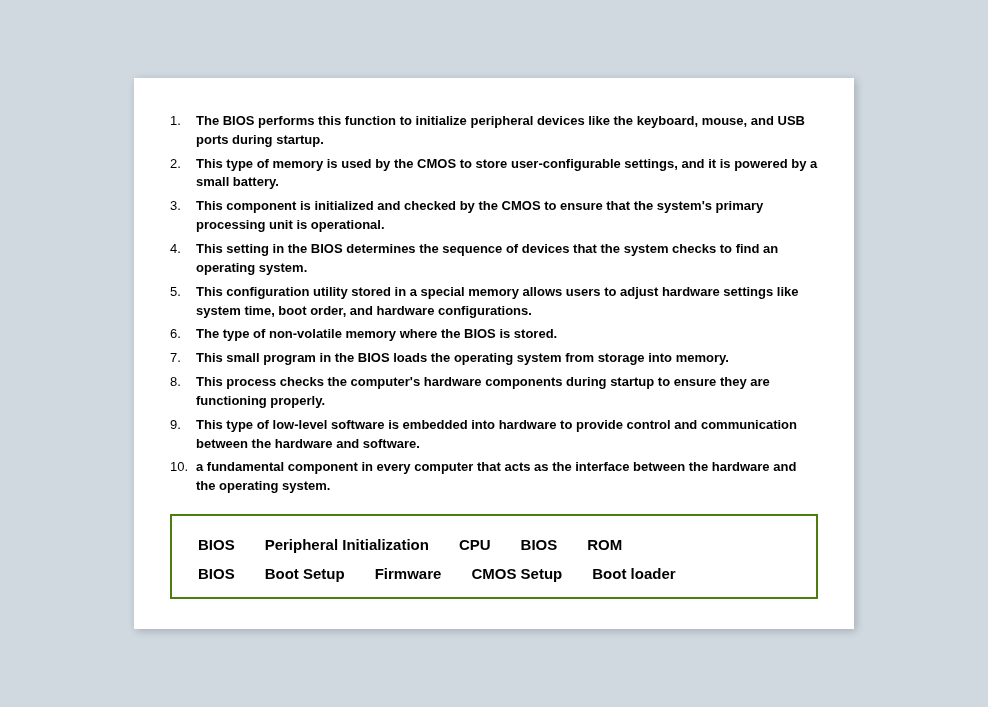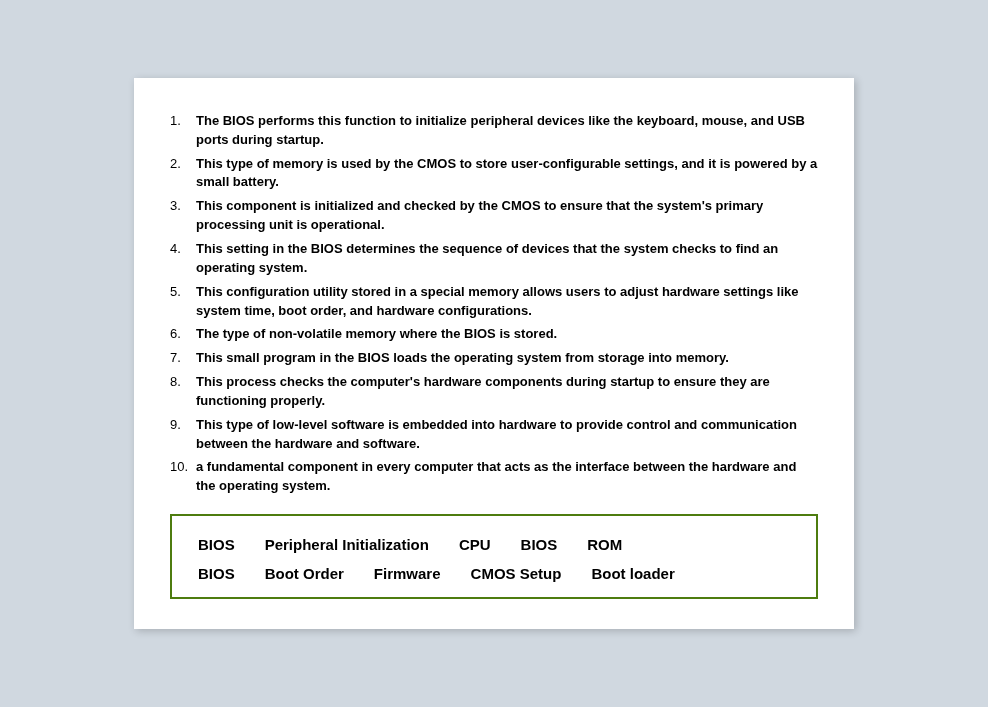--- a/index.html
+++ b/index.html
@@ -149,20 +149,20 @@
   <div class="answer-box">
     <div class="box-row" id="answer-row-1">
         <span class="answer-word">BIOS</span>
         <span class="answer-word">Peripheral Initialization</span>
         <span class="answer-word">CPU</span>
         <span class="answer-word">BIOS</span>
         <span class="answer-word">ROM</span>
       </div>
     <div class="box-row" id="answer-row-2">
         <span class="answer-word">BIOS</span>
-        <span class="answer-word">Boot Order</span>
+        <span class="answer-word">Boot Setup</span>
         <span class="answer-word">Firmware</span>
         <span class="answer-word">CMOS Setup</span>
         <span class="answer-word">Boot loader</span>
       </div>
   </div>
 
 </div>
 
 </body></html>

